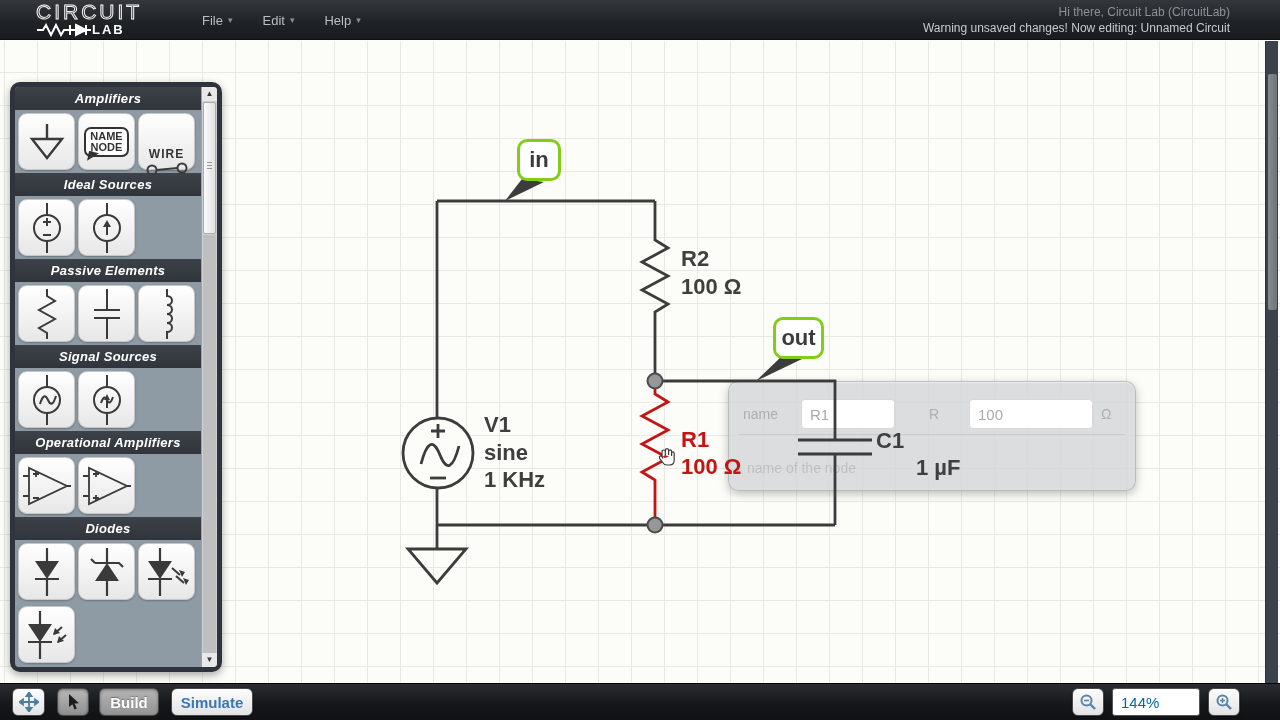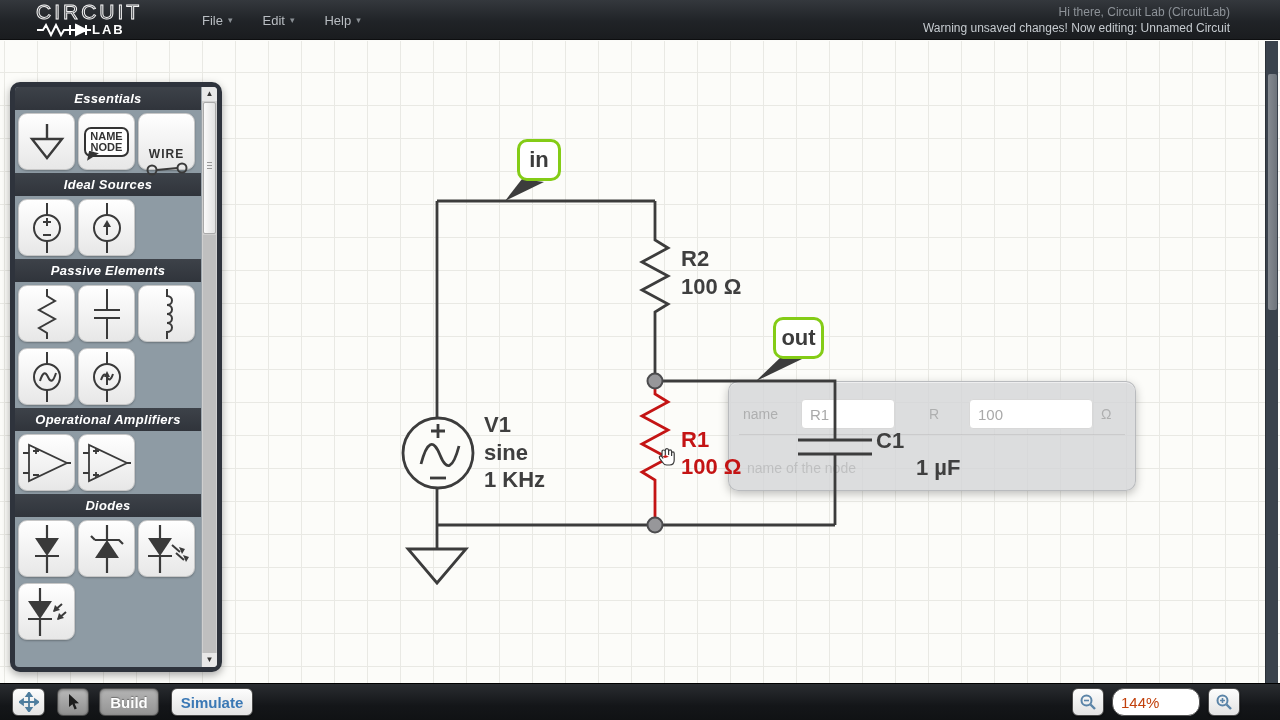--- a/index.html
+++ b/index.html
@@ -134,22 +134,22 @@
     box-shadow:0 1px 2px rgba(0,0,0,0.5);
   }
   #btn-move   { left:12px;  width:33px; }
   #btn-select { left:57px;  width:32px; background:linear-gradient(#b9b9b9,#8f8f8f); box-shadow:inset 0 1px 3px rgba(0,0,0,0.4); }
   #btn-build  { left:99px;  width:60px; background:linear-gradient(#b5b5b5,#939393); color:#fff; text-shadow:0 -1px 1px rgba(0,0,0,0.35); box-shadow:inset 0 1px 3px rgba(0,0,0,0.35); }
   #btn-simulate { left:171px; width:82px; color:#3a78b5; }
   #btn-zoom-out { left:1072px; width:32px; }
   #btn-zoom-in  { left:1208px; width:32px; }
   .zoom-field {
     position:absolute; left:1112px; top:4px; width:88px; height:28px;
-    background:#fff; border:1px solid #555; border-radius:12px;
-    font-family:"Liberation Sans", sans-serif; font-size:15px; color:#c2410c;
+    background:#fff; border:1px solid #555; border-radius:3px;
+    font-family:"Liberation Sans", sans-serif; font-size:15px; color:#0369a1;
     padding:0 8px; outline:none;
   }
 </style>
 </head>
 <body>
 
 <div class="topbar">
   <div class="logo">
     <div class="logo-line1">CIRCUIT</div>
     <div class="logo-line2-row">
@@ -239,21 +239,21 @@
 </svg>
 
 <div class="vscroll">
   <div class="vscroll-thumb"></div>
 </div>
 
 <div class="palette">
   <div class="palette-inner">
     <div class="palette-content">
 
-      <div class="pal-header">Essentials</div>
+      <div class="pal-header">Amplifiers</div>
       <div class="pal-row">
         <div class="pal-btn">
           <svg width="38" height="42" viewBox="0 0 38 42">
             <path d="M19,3 V18 M4,18 H34 L19,37 Z" stroke="#3a3a3a" stroke-width="2.4" fill="none"></path>
           </svg>
         </div>
         <div class="pal-btn">
           <div class="mini-bubble">
             <div>NAME</div>
             <div>NODE</div>
@@ -306,20 +306,21 @@
             <path d="M15,1 V22 M2,22 H28 M2,30 H28 M15,30 V51" stroke="#3a3a3a" stroke-width="2" fill="none"></path>
           </svg>
         </div>
         <div class="pal-btn">
           <svg width="26" height="52" viewBox="0 0 26 52">
             <path d="M13,1 v7 a5,4.5 0 0 1 0,9 a5,4.5 0 0 1 0,9 a5,4.5 0 0 1 0,9 a5,4.5 0 0 1 0,9 v7" stroke="#3a3a3a" stroke-width="2" fill="none"></path>
           </svg>
         </div>
       </div>
 
+      <div class="pal-header">Signal Sources</div>
       <div class="pal-row">
         <div class="pal-btn">
           <svg width="32" height="52" viewBox="0 0 32 52">
             <g stroke="#3a3a3a" stroke-width="2" fill="none">
               <path d="M16,1 V13 M16,39 V51"></path>
               <circle cx="16" cy="26" r="13"></circle>
               <path d="M9,30 q4,-13 8,-4 t8,-4"></path>
             </g>
           </svg>
         </div>

